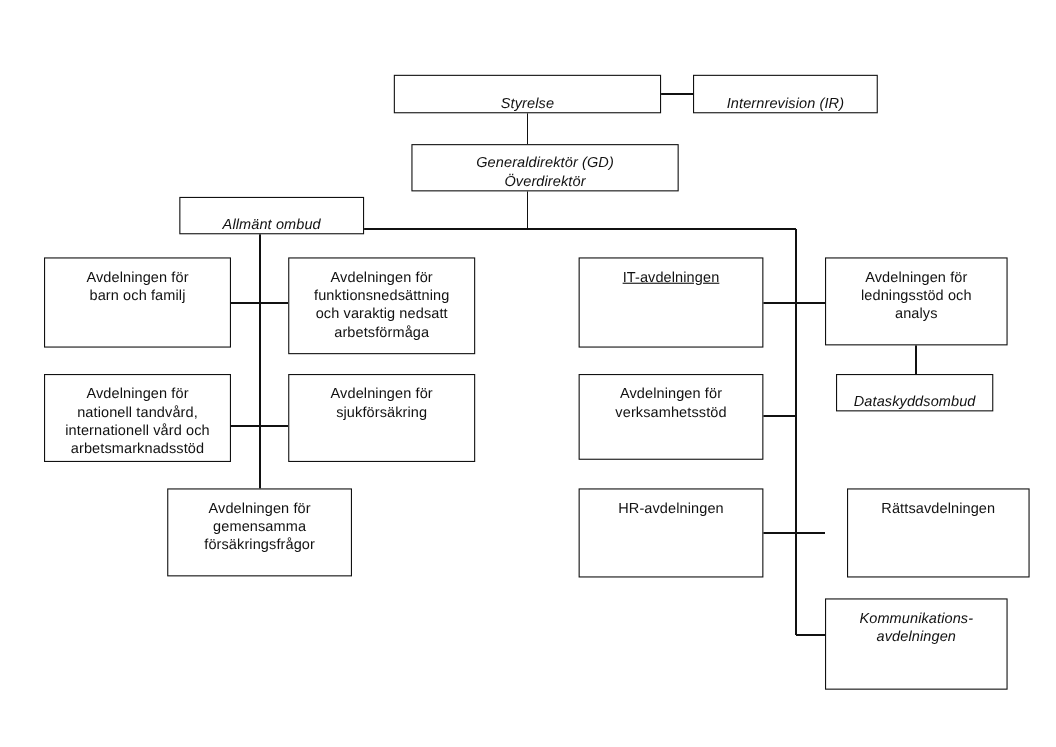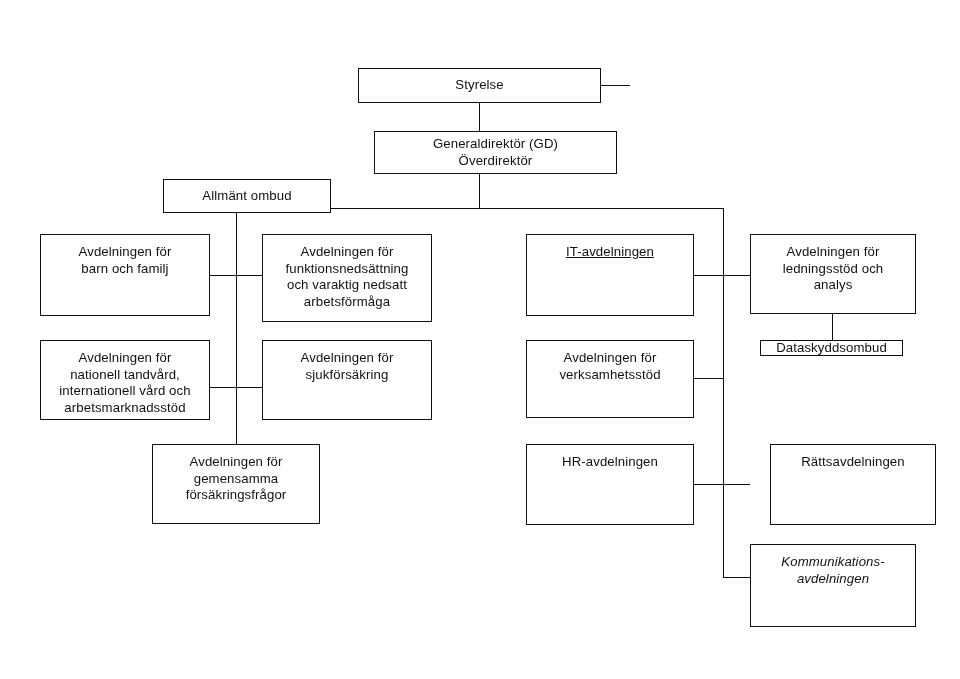--- a/index.html
+++ b/index.html
@@ -36,22 +36,23 @@
     letter-spacing: 0.1px;
     z-index: 2;
   }
   .node .label {
     display: block;
     white-space: pre-line;
   }
   
   .node.vcenter {
     display: flex;
-    align-items: center;
+    align-items: flex-end;
     justify-content: center;
+    font-style: italic;
   }
   
   .node.vtop {
     display: block;
     padding-top: 9px;
   }
 </style>
 </head>
 <body>
 
@@ -91,20 +92,23 @@
       <line x1="724" y1="484.5" x2="750" y2="484.5"></line>
 
       <line x1="724" y1="577.5" x2="750" y2="577.5"></line>
     </g>
   </svg>
 
   <div class="node vcenter" style="left:358px; top:68px; width:243px; height:35px;">
     <span class="label">Styrelse</span>
   </div>
 
+  <div class="node vcenter" style="left:630px; top:68px; width:168px; height:35px;">
+    <span class="label">Internrevision (IR)</span>
+  </div>
 
   <div class="node vcenter" style="left:163px; top:140px; width:168px; height:34px;margin-top:39px;">
     <span class="label">Allmänt ombud</span>
   </div>
 
   <div class="node vcenter" style="left:374px; top:131px; width:243px; height:43px;">
     <span class="label">Generaldirektör (GD)
 Överdirektör</span>
   </div>
 
@@ -150,21 +154,21 @@
   <div class="node vtop" style="left:526px; top:444px; width:168px; height:81px;text-align:center;">
     <span class="label">HR-avdelningen</span>
   </div>
 
   <div class="node vtop" style="left:750px; top:234px; width:166px; height:80px;">
     <span class="label">Avdelningen för
 ledningsstöd och
 analys</span>
   </div>
 
-  <div class="node vcenter" style="left:760px; top:340px; width:143px; height:16px;">
+  <div class="node vcenter" style="left:760px; top:340px; width:143px; height:34px;">
     <span class="label">Dataskyddsombud</span>
   </div>
 
   <div class="node vtop" style="left:750px; top:444px; width:166px; height:81px;margin-left:20px;">
     <span class="label">Rättsavdelningen</span>
   </div>
 
   <div class="node vtop" style="left:750px; top:544px; width:166px; height:83px;font-style:italic;">
     <span class="label">Kommunikations-
 avdelningen</span>

